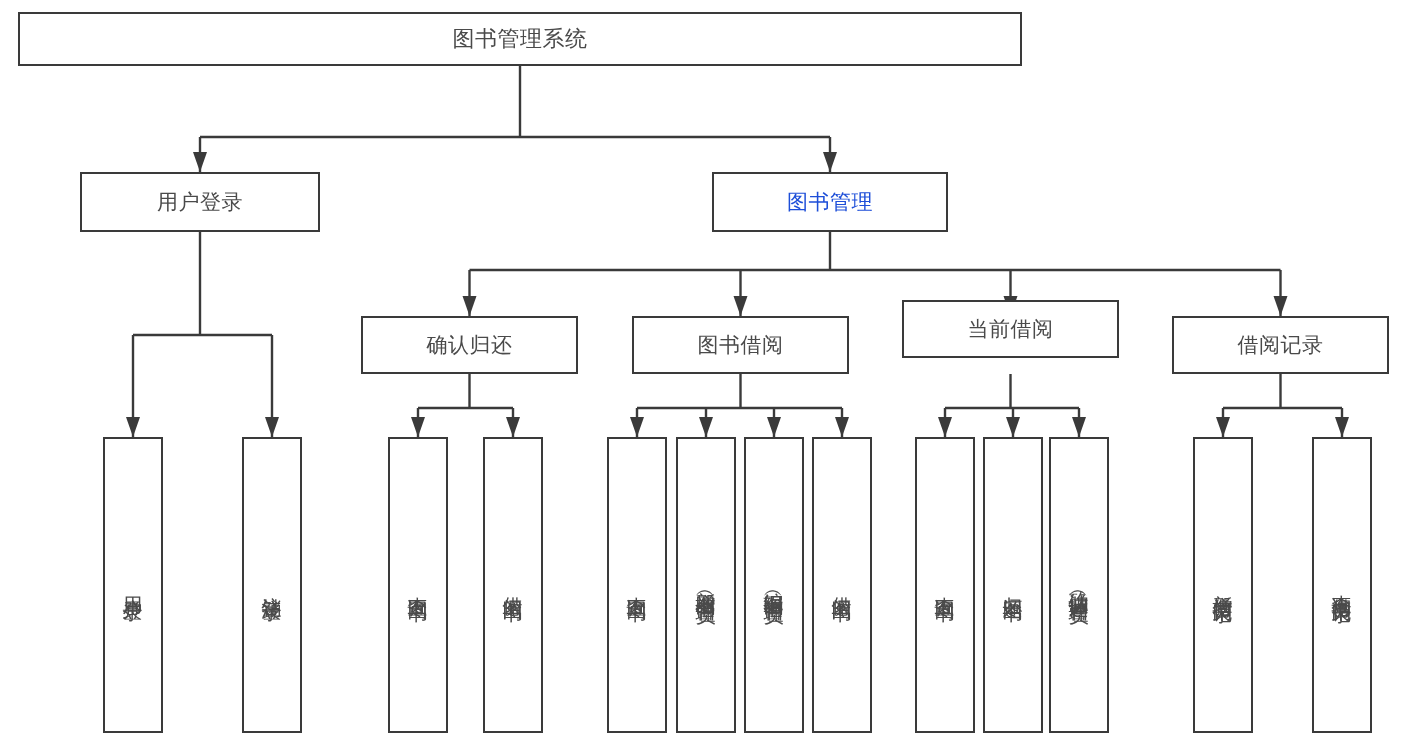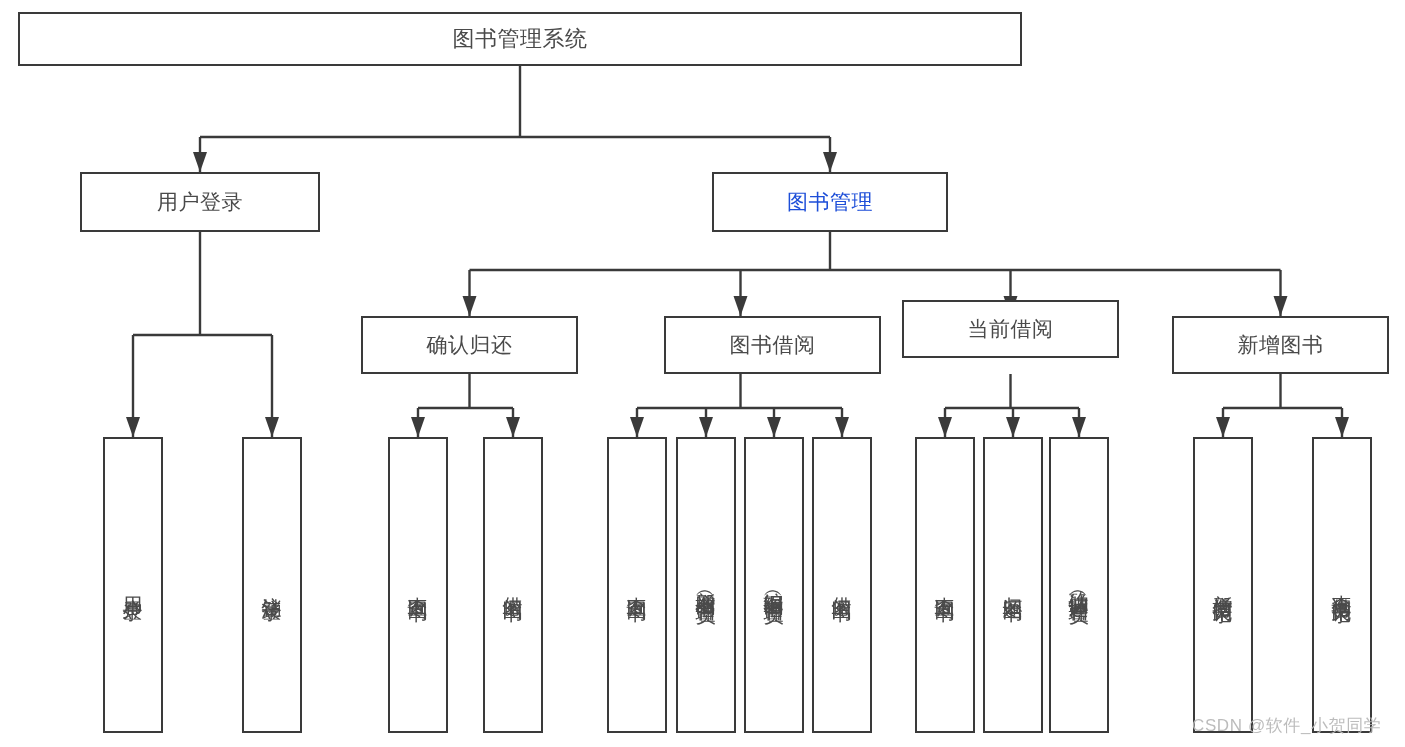--- a/index.html
+++ b/index.html
@@ -126,28 +126,28 @@
       </div>
       <div class="node-box" style="left: 80px; top: 172px; width: 240px; height: 60px; border-color: rgb(58, 58, 58);">
         <span class="node-label" style="color: rgb(74, 74, 74);">用户登录</span>
       </div>
       <div class="node-box" style="left: 712px; top: 172px; width: 236px; height: 60px; border-color: rgb(58, 58, 58);">
         <span class="node-label" style="color: #1d4ed8;">图书管理</span>
       </div>
       <div class="node-box" style="left: 361px; top: 316px; width: 217px; height: 58px; border-color: rgb(58, 58, 58);">
         <span class="node-label" style="color: rgb(74, 74, 74);">确认归还</span>
       </div>
-      <div class="node-box" style="left: 664px; top: 316px; width: 217px; height: 58px; border-color: rgb(58, 58, 58); align-items: center;">
+      <div class="node-box" style="left: 632px; top: 316px; width: 217px; height: 58px; border-color: rgb(58, 58, 58); align-items: center;">
         <span class="node-label" style="color: rgb(74, 74, 74);">图书借阅</span>
       </div>
       <div class="node-box" style="left: 902px; top: 300px; width: 217px; height: 58px; border-color: rgb(58, 58, 58);">
         <span class="node-label" style="color: rgb(74, 74, 74);">当前借阅</span>
       </div>
       <div class="node-box" style="left: 1172px; top: 316px; width: 217px; height: 58px; border-color: rgb(58, 58, 58);">
-        <span class="node-label" style="color: rgb(74, 74, 74);">新增图书</span>
+        <span class="node-label" style="color: rgb(74, 74, 74);">借阅记录</span>
       </div>
       <div class="node-box vertical" style="left: 103px; top: 437px; width: 60px; height: 296px; border-color: rgb(58, 58, 58);">
         <span class="node-label" style="color: rgb(74, 74, 74);">用户登录</span>
       </div>
       <div class="node-box vertical" style="left: 242px; top: 437px; width: 60px; height: 296px; border-color: rgb(58, 58, 58);">
         <span class="node-label" style="color: rgb(74, 74, 74);">注销登录</span>
       </div>
       <div class="node-box vertical" style="left: 388px; top: 437px; width: 60px; height: 296px; border-color: rgb(58, 58, 58);">
         <span class="node-label" style="color: rgb(74, 74, 74);">查询图书</span>
       </div>
@@ -175,14 +175,13 @@
       <div class="node-box vertical" style="left: 1049px; top: 437px; width: 60px; height: 296px; border-color: rgb(58, 58, 58);">
         <span class="node-label" style="color: rgb(74, 74, 74);">确认归还（管理员）</span>
       </div>
       <div class="node-box vertical" style="left: 1193px; top: 437px; width: 60px; height: 296px; border-color: rgb(58, 58, 58);">
         <span class="node-label" style="color: rgb(74, 74, 74);">新增借阅记录</span>
       </div>
       <div class="node-box vertical" style="left: 1312px; top: 437px; width: 60px; height: 296px; border-color: rgb(58, 58, 58);">
         <span class="node-label" style="color: rgb(74, 74, 74);">查询借阅记录</span>
       </div>
     </div>
-  <div class="watermark" style="left: 1192px; top: 714px; color: rgb(185, 185, 185);">CSDN @软件_小贺同学</div>
 </div>
 
 </body></html>

